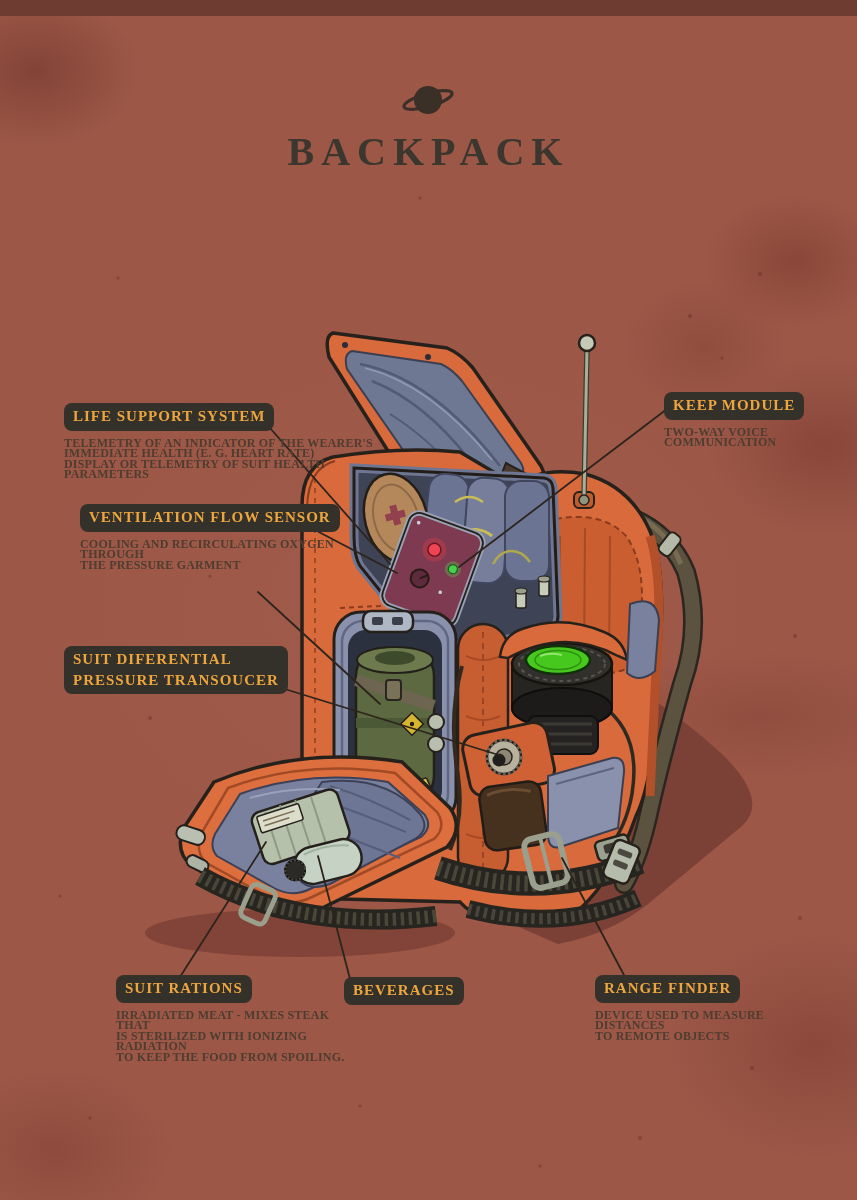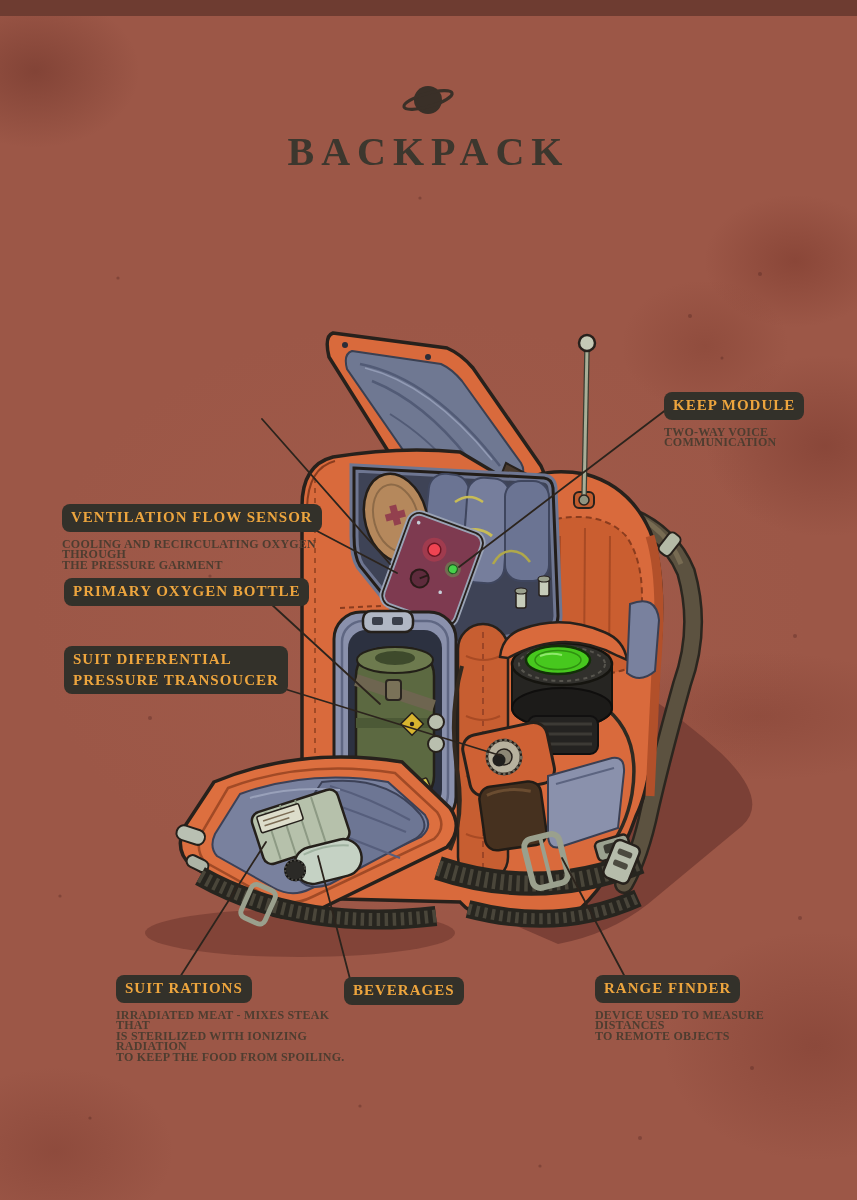--- a/index.html
+++ b/index.html
@@ -295,30 +295,33 @@
       <line x1="296" y1="504" x2="397" y2="557"></line>
       <line x1="258" y1="576" x2="380" y2="688"></line>
       <line x1="262" y1="666" x2="502" y2="740"></line>
       <line x1="667" y1="393" x2="459" y2="551"></line>
       <line x1="180" y1="961" x2="266" y2="826"></line>
       <line x1="350" y1="963" x2="318" y2="840"></line>
       <line x1="625" y1="961" x2="562" y2="842"></line>
     </g>
   </svg>
 
-
-  <div class="callout" style="left:62px;top:488px;width:310px">
+  <div class="callout" style="left:64px;top:387px;width:310px">
+    <span class="badge">LIFE SUPPORT SYSTEM</span>
+    <div class="desc">TELEMETRY OF AN INDICATOR OF THE WEARER'S
+IMMEDIATE HEALTH (E. G. HEART RATE)
+DISPLAY OR TELEMETRY OF SUIT HEALTH PARAMETERS</div>
+  </div>
+
+  <div class="callout" style="left:80px;top:488px;width:310px">
     <span class="badge">VENTILATION FLOW SENSOR</span>
     <div class="desc">COOLING AND RECIRCULATING OXYGEN THROUGH
 THE PRESSURE GARMENT</div>
   </div>
 
-  <div class="callout" style="left:64px;top:562px">
-    <span class="badge">PRIMARY OXYGEN BOTTLE</span>
-  </div>
 
   <div class="callout" style="left:64px;top:630px">
     <span class="badge">SUIT DIFERENTIAL
 PRESSURE TRANSOUCER</span>
   </div>
 
   <div class="callout" style="left:664px;top:376px;width:180px">
     <span class="badge">KEEP MODULE</span>
     <div class="desc">TWO-WAY VOICE COMMUNICATION</div>
   </div>

